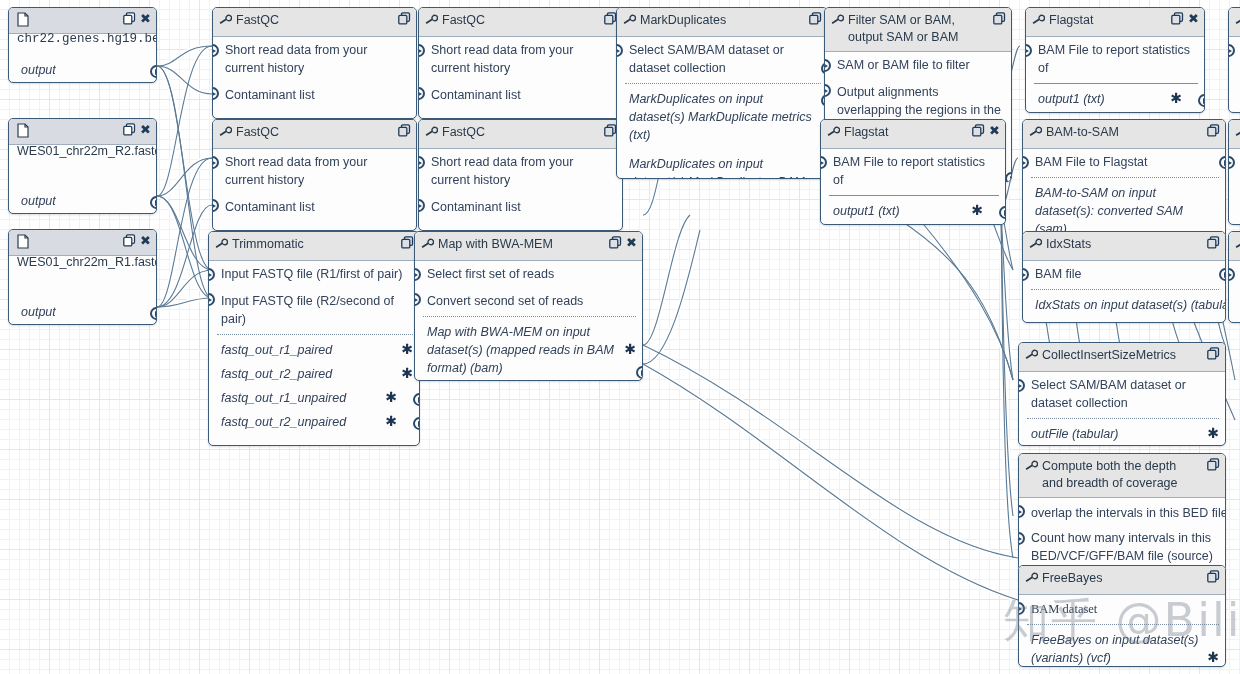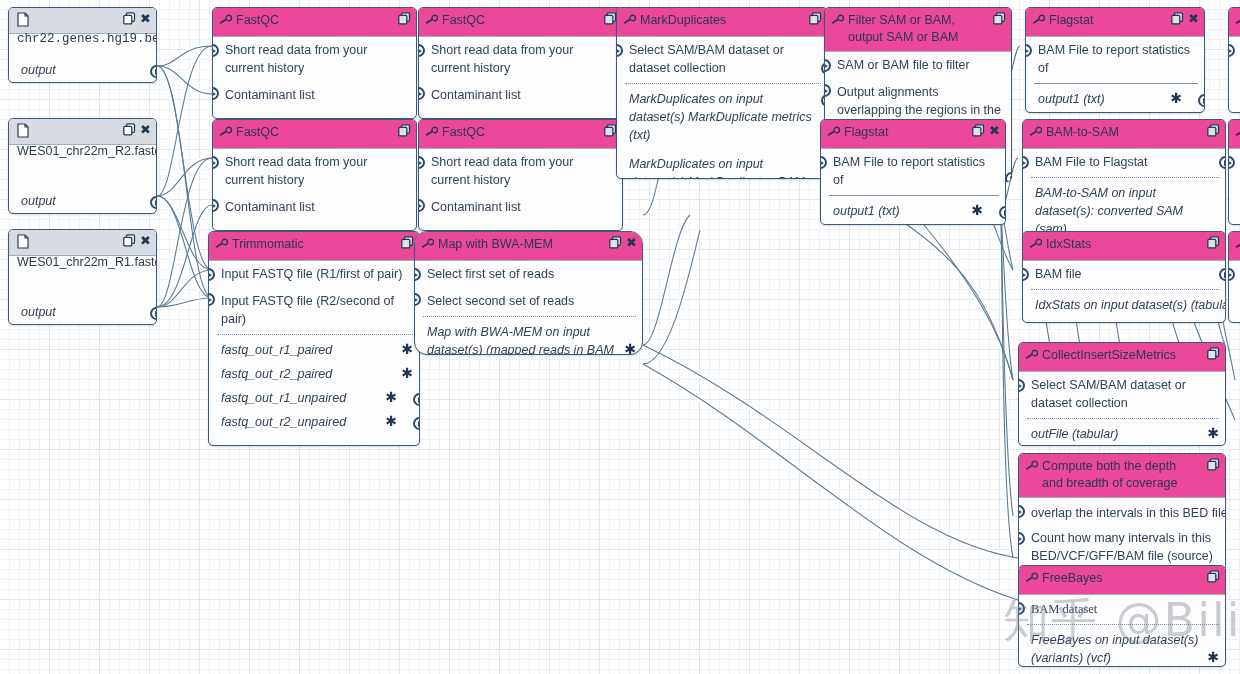--- a/index.html
+++ b/index.html
@@ -27,21 +27,21 @@
   .node{
     position:absolute;
     background:#fdfdfd;
     border:1px solid #3b5a78;
     border-radius:5px;
     box-shadow:0 1px 2px rgba(40,60,80,.18);
     box-sizing:border-box;
     overflow:hidden;
   }
   .node-header{
-    background:#ec4899;
+    background:#e5e5e5;
     border-bottom:1px solid #9fadbd;
     color:#28394c;
     font-size:12.5px;
     line-height:17px;
     padding:4px 6px 5px 6px;
     display:flex;align-items:flex-start;
     position:relative;
     min-height:17px;
   }
   .node-header .title{flex:1;padding-right:28px;}
@@ -420,21 +420,21 @@
         <span class="term in"></span>
         <span>Short read data from your current history</span>
       </div>
       <div class="row" style="padding-top:6px;">
         <span class="term in"></span>
         <span>Contaminant list</span>
       </div>
     </div>
   </div>
 
-  <div class="node" style="left:414px;top:231px;width:229px;height:124px;z-index:4;border-radius:13px;">
+  <div class="node" style="left:414px;top:231px;width:229px;height:150px;z-index:4;">
     <div class="node-header">
       <span class="hicon">
         <svg width="13" height="13" viewBox="0 0 16 16">
             <path d="M11.5,1.2a4.2,4.2 0 0 0-3.8,6l-6,6 1.6,1.6 6-6a4.2,4.2 0 1 0 2.2-7.6z m0,1.7a2.5,2.5 0 1 1 0,5 2.5,2.5 0 0 1 0-5z" fill="#2b3b4e" transform="rotate(12 8 8)"></path>
           </svg>
       </span>
       <span class="title">Map with BWA-MEM</span>
       <span class="hbtns">
         <svg width="13" height="13" viewBox="0 0 13 13">
           <rect x="3.5" y="0.8" width="8" height="8.5" rx="1.2" fill="#dde1e6" stroke="#1f3a57" stroke-width="1.3"></rect>
@@ -443,21 +443,21 @@
         <span class="xbtn">✖</span>
       </span>
     </div>
     <div class="node-body">
       <div class="row" style="padding-top:4px;">
         <span class="term in"></span>
         <span>Select first set of reads</span>
       </div>
       <div class="row" style="padding-top:6px;">
         <span class="term in"></span>
-        <span>Select second set of reads</span>
+        <span>Convert second set of reads</span>
       </div>
       <div class="sep"></div>
       <div class="row out wrap" style="padding-right:26px;">
         <span>Map with BWA-MEM on input dataset(s) (mapped reads in BAM format) (bam)</span>
         <span class="asterisk" style="top:22px;">✱</span>
         <span class="term out" style="top:46px;"></span>
       </div>
     </div>
   </div>
 

